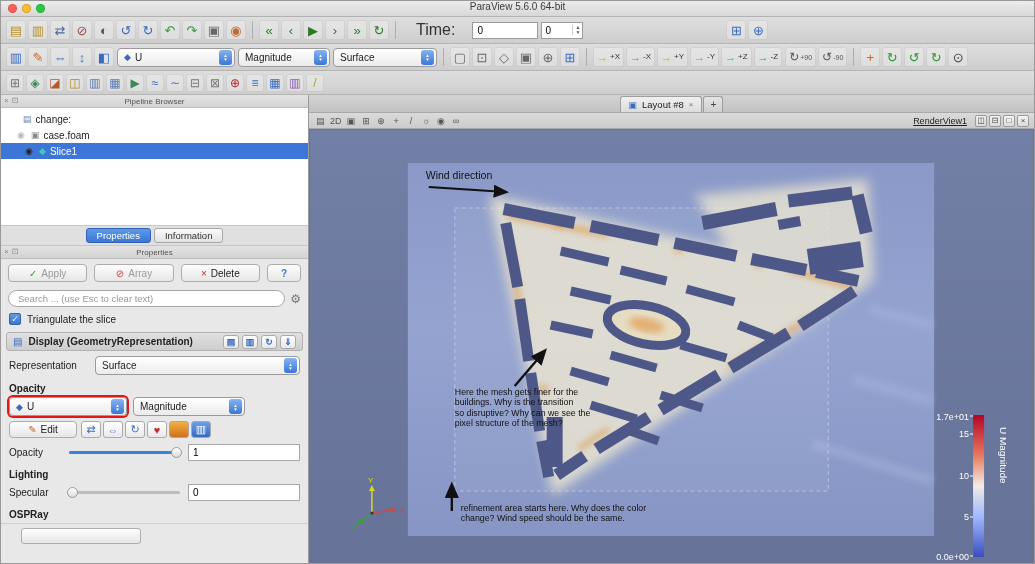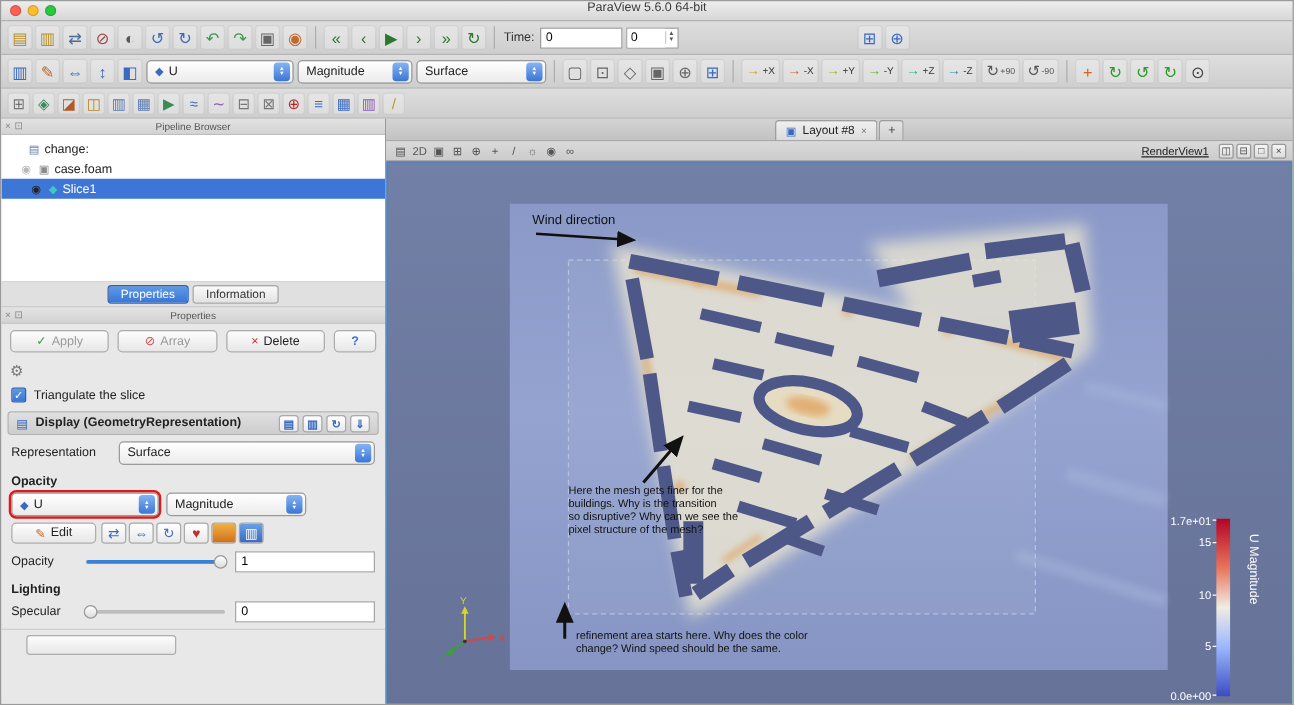--- a/index.html
+++ b/index.html
@@ -10,21 +10,21 @@
   .lights{position:absolute;left:7px;top:3px;display:flex;gap:5px}
   .light{width:9px;height:9px;border-radius:50%;border:1px solid rgba(0,0,0,.15)}
   .title{flex:1;text-align:center;font-size:10px;color:#3a3a3a}
   
   .tbar{display:flex;align-items:center;gap:3px;padding:2px 5px;border-bottom:1px solid #b4b4b4;background:linear-gradient(#dedede,#cecece)}
   .row1{height:27px}.row2{height:27px}.row3{height:24px}
   .tgroup{display:flex;align-items:center;gap:2px}
   .ticon{width:20px;height:20px;border-radius:3px;display:flex;align-items:center;justify-content:center;font-size:13px;background:rgba(255,255,255,.28);border:1px solid rgba(0,0,0,.08);cursor:default;line-height:1}
   .row3 .ticon{width:18px;height:18px;font-size:12px}
   .tsep{width:1px;height:18px;background:#aeaeae;margin:0 3px}
-  .tlabel{font-size:10px;color:#333;margin:0 1px}
+  .tlabel{font-size:16px;color:#333;margin:0 14px}
   .tinput{height:17px;border:1px solid #9c9c9c;background:#fff;font-size:10px;padding:0 4px;font-family:"Liberation Sans",sans-serif}
   .spin{display:flex;align-items:center;border:1px solid #9c9c9c;background:#fff;height:17px}
   .spin input{border:none;width:30px;height:15px;font-size:10px;padding:0 3px}
   .spinarrows{display:flex;flex-direction:column;font-size:5px;line-height:5px;color:#555;padding:0 2px;border-left:1px solid #ccc}
   .combo{background:linear-gradient(#ffffff,#ebebeb);border:1px solid #9a9a9a;border-radius:4px;height:19px;display:flex;align-items:center;padding:0 2px 0 6px;font-size:10px;gap:4px}
   .combo .cval{white-space:nowrap}
   .combo .cicon{color:#3a6ac0;font-size:9px}
   .arrows{margin-left:auto;width:13px;height:15px;background:linear-gradient(#85b4f2,#3b76d6);border-radius:3px;color:#fff;display:flex;flex-direction:column;align-items:center;justify-content:center;line-height:4px}
   .arrows i{font-style:normal;font-size:5px;transform:scale(.9)}
   .vbtn{width:auto;padding:0 3px;gap:2px}
@@ -79,21 +79,21 @@
   .layoutbar{height:18px;background:linear-gradient(#d4d4d4,#c2c2c2);border-bottom:1px solid #a8a8a8;display:flex;align-items:flex-end;justify-content:center;gap:1px;flex:none}
   .ltab{height:16px;background:linear-gradient(#f0f0f0,#dcdcdc);border:1px solid #9e9e9e;border-bottom:none;border-radius:3px 3px 0 0;display:flex;align-items:center;gap:5px;padding:0 8px;font-size:9.5px}
   .ltab .mon{color:#3a6ac0;font-size:9px}
   .ltab .cl{color:#777;font-size:8px}
   .plustab{width:20px;height:16px;border:1px solid #9e9e9e;border-bottom:none;border-radius:3px 3px 0 0;background:linear-gradient(#e4e4e4,#d0d0d0);display:flex;align-items:center;justify-content:center;font-size:10px;color:#444}
   .viewtbar{height:16px;background:linear-gradient(#dadada,#cccccc);border-bottom:1px solid #a8a8a8;display:flex;align-items:center;gap:4px;padding:0 5px;font-size:9px;flex:none}
   .vicon{height:13px;min-width:13px;padding:0 1px;font-size:9px;display:flex;align-items:center;justify-content:center;color:#555;border-radius:2px}
   .vspacer{flex:1}
   .viewname{font-size:9px;color:#222;text-decoration:underline;margin-right:4px}
   .wbtn{width:12px;height:12px;border:1px solid #999;background:linear-gradient(#f4f4f4,#dcdcdc);font-size:8px;display:flex;align-items:center;justify-content:center;color:#444;border-radius:2px}
-  .renderwrap{flex:1;position:relative;background:#5eead4;min-height:0}
+  .renderwrap{flex:1;position:relative;background:#bef264;min-height:0}
   .renderwrap svg{position:absolute;inset:0;width:100%;height:100%}
   svg text{font-family:"Liberation Sans",sans-serif}
 </style>
 </head>
 <body>
 
 <div class="window">
 
   <div class="titlebar">
     <div class="lights">
@@ -417,20 +417,21 @@
         <div class="pbtn">
           <span class="bi" style="color:#c03030">×</span>
           <span>Delete</span>
         </div>
         <div class="pbtn" style="flex:0 0 34px">
           <span class="bi" style="color:#3b76d6;font-weight:bold">?</span>
         </div>
       </div>
 
       <div class="searchrow">
+        <input class="search" placeholder="Search ... (use Esc to clear text)" style="">
         <span class="gear">⚙</span>
       </div>
 
       <div class="checkrow">
         <span class="cb checked">✓</span>
         <span>Triangulate the slice</span>
       </div>
 
       <div class="secheader">
         <span style="color:#3a6ac0;font-weight:normal">▤</span>
@@ -513,20 +514,21 @@
 
       <div class="slabel">Lighting</div>
       <div class="formrow">
         <span class="flabel" style="width:52px">Specular</span>
         <div class="slider">
           <span class="knob" style="left:-2px"></span>
         </div>
         <input class="valbox" value="0" style="">
       </div>
 
+      <div class="slabel">OSPRay</div>
 
       <div class="axesrow">
 
         <div class="axesedit" style="margin-left:12px">
           
         </div>
       </div>
     </div>
 
     <div class="main">

